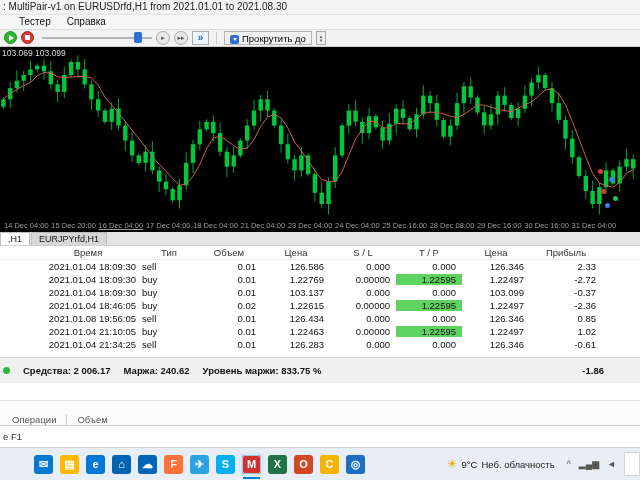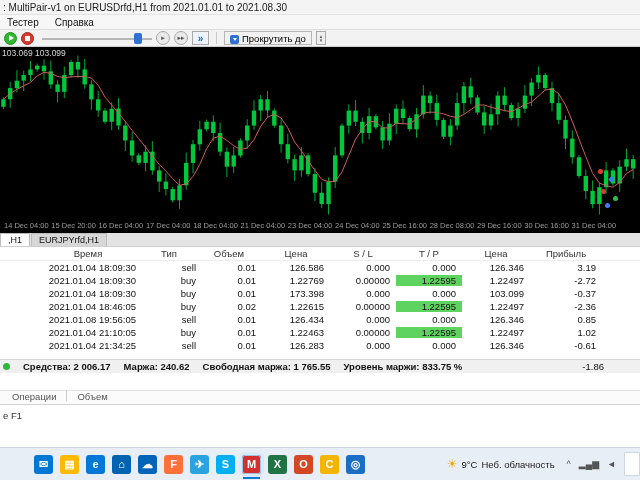--- a/index.html
+++ b/index.html
@@ -1,20 +1,20 @@
 <!DOCTYPE html>
 <html><head>
 <meta charset="utf-8">
 <style>
   *{margin:0;padding:0;box-sizing:border-box;font-family:"Liberation Sans",sans-serif}
   html,body{width:640px;height:480px;overflow:hidden;background:#fff}
   #screen{position:relative;width:640px;height:480px;display:flex;flex-direction:column;font-size:10px;color:#111}
 
   .titlebar{height:15px;background:#f4f4f4;display:flex;align-items:center;padding-left:3px;font-size:10px;color:#222;border-bottom:1px solid #e2e2e2;white-space:nowrap;overflow:hidden}
-  .menubar{height:15px;background:#f7f7f7;display:flex;align-items:center;gap:16px;padding-left:7px;border-bottom:1px solid #ddd}
+  .menubar{height:15px;background:#f7f7f7;display:flex;align-items:center;gap:16px;padding-left:19px;border-bottom:1px solid #ddd}
   .menu-item{cursor:default}
 
   .toolbar{height:17px;background:#f2f2f2;border-bottom:1px solid #cfcfcf;display:flex;align-items:center;gap:4px;padding:0 4px}
   .tb-btn{width:13px;height:13px;border-radius:50%;border:1px solid #9a9a9a;display:flex;align-items:center;justify-content:center;padding:0;cursor:pointer}
   .tb-btn.play{background:#2eb832;border-color:#1f8f24}
   .tb-btn.play .tri{width:0;height:0;border-left:5px solid #fff;border-top:3px solid transparent;border-bottom:3px solid transparent;margin-left:1px}
   .tb-btn.stop{background:#d23b2e;border-color:#a32a20}
   .tb-btn.stop .sq{width:5px;height:5px;background:#fff}
   .slider{position:relative;width:110px;height:13px;margin-left:4px}
   .slider .track{position:absolute;left:0;right:0;top:6px;height:2px;background:#b6b6b6}
@@ -38,30 +38,30 @@
 
   .chart-tabs{height:14px;background:#e4e4e4;border-bottom:1px solid #cfcfcf;display:flex;align-items:flex-end;gap:1px}
   .ctab{height:13px;padding:0 7px;font-size:9px;display:flex;align-items:center;background:#d7d7d7;border:1px solid #bdbdbd;border-bottom:none}
   .ctab.active{background:#fff}
 
   .trades{height:112px;background:#fff;font-size:9.5px;overflow:hidden}
   .trow{display:grid;grid-template-columns:34px 108px 54px 66px 68px 66px 66px 68px 72px 1fr;height:13px;align-items:center}
   .trow.head{height:14px;color:#333;border-bottom:1px solid #ececec}
   .trow.head span{text-align:center;overflow:hidden;white-space:nowrap}
   .cell-r{text-align:right;padding-right:6px;white-space:nowrap}
-  .cell-c{text-align:right;white-space:nowrap}
+  .cell-c{text-align:left;white-space:nowrap}
   .tp-green{background:#5fd35f}
 
-  .acct{height:14px;background:#f0f0f0;border-top:1px solid #d5d5d5;display:flex;align-items:center;font-weight:bold;font-size:9.5px;padding-left:3px;white-space:nowrap}
+  .acct{height:26px;background:#f0f0f0;border-top:1px solid #d5d5d5;display:flex;align-items:center;font-weight:bold;font-size:9.5px;padding-left:3px;white-space:nowrap}
   .acct > span{margin-right:13px}
   .dot{width:7px;height:7px;border-radius:50%;background:#2db83d;margin-right:5px;flex:none}
-  .acct-profit{margin-left:auto;margin-right:36px !important;font-weight:normal}
+  .acct-profit{margin-left:auto;margin-right:36px !important;font-weight:bold}
 
   .whitegap{height:17px;background:#fff}
-  .bottomtabs{height:15px;background:#fbfbfb;border-top:1px solid #e0e0e0;border-bottom:1px solid #d2d2d2;display:flex;align-items:flex-start;gap:10px;padding-left:12px;color:#555;font-size:9.5px}
+  .bottomtabs{height:26px;background:#fbfbfb;border-top:1px solid #e0e0e0;border-bottom:1px solid #d2d2d2;display:flex;align-items:flex-end;gap:10px;padding-left:12px;color:#555;font-size:9.5px}
   .bt-div{width:1px;height:10px;background:#ccc}
   .helpstrip{flex:1;background:#fff;padding:5px 3px;color:#333;font-size:9.5px}
 
   .taskbar{height:33px;background:#e8eef5;border-top:1px solid #cdd6e0;display:flex;align-items:center;padding-left:34px}
   #task-icons{display:flex;align-items:center;gap:7px}
   .task-icon{width:19px;height:19px;border-radius:3px;display:flex;align-items:center;justify-content:center;color:#fff;font-size:11px;font-weight:bold;position:relative;cursor:pointer}
   .task-icon.active{box-shadow:0 0 0 1px #9fc3e8 inset, 0 0 0 3px #dbe9f7}
   .task-icon.active:after{content:"";position:absolute;left:1px;right:1px;bottom:-5px;height:2px;background:#0078d4}
   .weather{display:flex;align-items:center;gap:4px;margin-left:auto;font-size:9.5px;color:#222;cursor:pointer}
   .w-icon{color:#f0a500;font-size:12px}
@@ -309,21 +309,21 @@
     <div id="markers">
         <div class="marker" style="left: 598px; top: 122px; background: rgb(229, 57, 53);"></div>
         <div class="marker" style="left: 609px; top: 130px; background: rgb(61, 123, 255);"></div>
         <div class="marker" style="left: 601px; top: 142px; background: rgb(229, 57, 53);"></div>
         <div class="marker" style="left: 613px; top: 149px; background: rgb(46, 189, 78);"></div>
         <div class="marker" style="left: 605px; top: 156px; background: rgb(61, 123, 255);"></div>
       </div>
     <div class="xlabels" id="xlabels">
         <span style="left: 4px;">14 Dec 04:00</span>
         <span style="left: 51.3px;">15 Dec 20:00</span>
-        <span style="left: 98.6px;">16 Dec 04:00</span>
+        <span style="left: 98.6px; text-decoration: underline;">16 Dec 04:00</span>
         <span style="left: 145.9px;">17 Dec 04:00</span>
         <span style="left: 193.2px;">18 Dec 04:00</span>
         <span style="left: 240.5px;">21 Dec 04:00</span>
         <span style="left: 287.8px;">23 Dec 04:00</span>
         <span style="left: 335.1px;">24 Dec 04:00</span>
         <span style="left: 382.4px;">25 Dec 16:00</span>
         <span style="left: 429.7px;">28 Dec 08:00</span>
         <span style="left: 477px;">29 Dec 16:00</span>
         <span style="left: 524.3px;">30 Dec 16:00</span>
         <span style="left: 571.6px;">31 Dec 04:00</span>
@@ -350,41 +350,41 @@
       </div>
       <div class="trow">
         <span class="cell-r"></span>
         <span class="cell-r">2021.01.04 18:09:30</span>
         <span class="cell-c">sell</span>
         <span class="cell-r">0.01</span>
         <span class="cell-r">126.586</span>
         <span class="cell-r">0.000</span>
         <span class="cell-r">0.000</span>
         <span class="cell-r">126.346</span>
-        <span class="cell-r">3.19</span>
+        <span class="cell-r">2.33</span>
         <span></span>
       </div>
       <div class="trow">
         <span class="cell-r"></span>
         <span class="cell-r">2021.01.04 18:09:30</span>
         <span class="cell-c">buy</span>
         <span class="cell-r">0.01</span>
         <span class="cell-r">1.22769</span>
         <span class="cell-r">0.00000</span>
         <span class="cell-r tp-green">1.22595</span>
         <span class="cell-r">1.22497</span>
         <span class="cell-r">-2.72</span>
         <span></span>
       </div>
       <div class="trow">
         <span class="cell-r"></span>
         <span class="cell-r">2021.01.04 18:09:30</span>
         <span class="cell-c">buy</span>
         <span class="cell-r">0.01</span>
-        <span class="cell-r">173.398</span>
+        <span class="cell-r">103.137</span>
         <span class="cell-r">0.000</span>
         <span class="cell-r">0.000</span>
         <span class="cell-r">103.099</span>
         <span class="cell-r">-0.37</span>
         <span></span>
       </div>
       <div class="trow">
         <span class="cell-r"></span>
         <span class="cell-r">2021.01.04 18:46:05</span>
         <span class="cell-c">buy</span>
@@ -431,21 +431,20 @@
         <span class="cell-r">126.346</span>
         <span class="cell-r">-0.61</span>
         <span></span>
       </div>
     </div>
 
   <div class="acct">
     <span class="dot"></span>
     <span>Средства: 2 006.17</span>
       <span>Маржа: 240.62</span>
-      <span>Свободная маржа: 1 765.55</span>
       <span>Уровень маржи: 833.75 %</span>
       <span class="acct-profit">-1.86</span>
   </div>
 
   <div class="whitegap"></div>
 
   <div class="bottomtabs">
     <span>Операции</span>
     <span class="bt-div"></span>
     <span>Объем</span>

